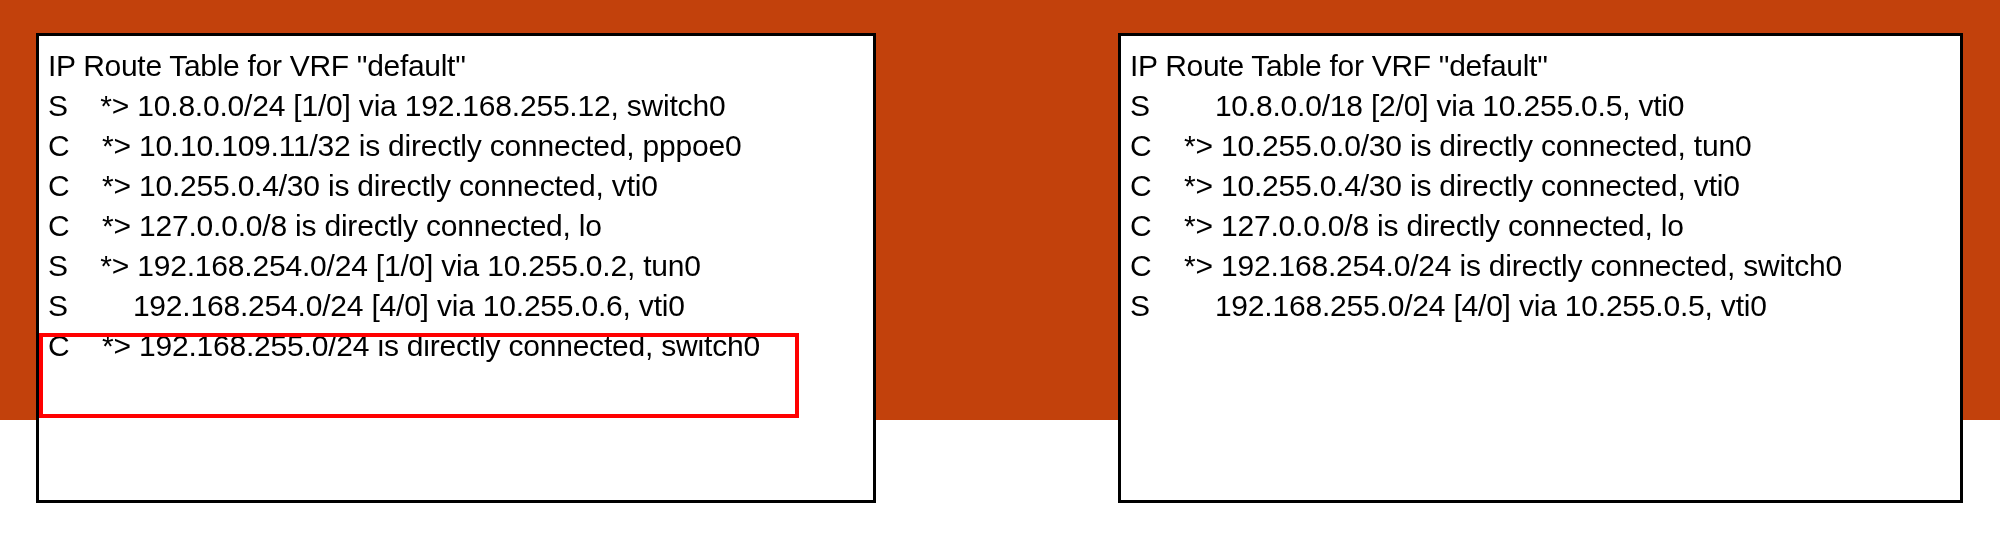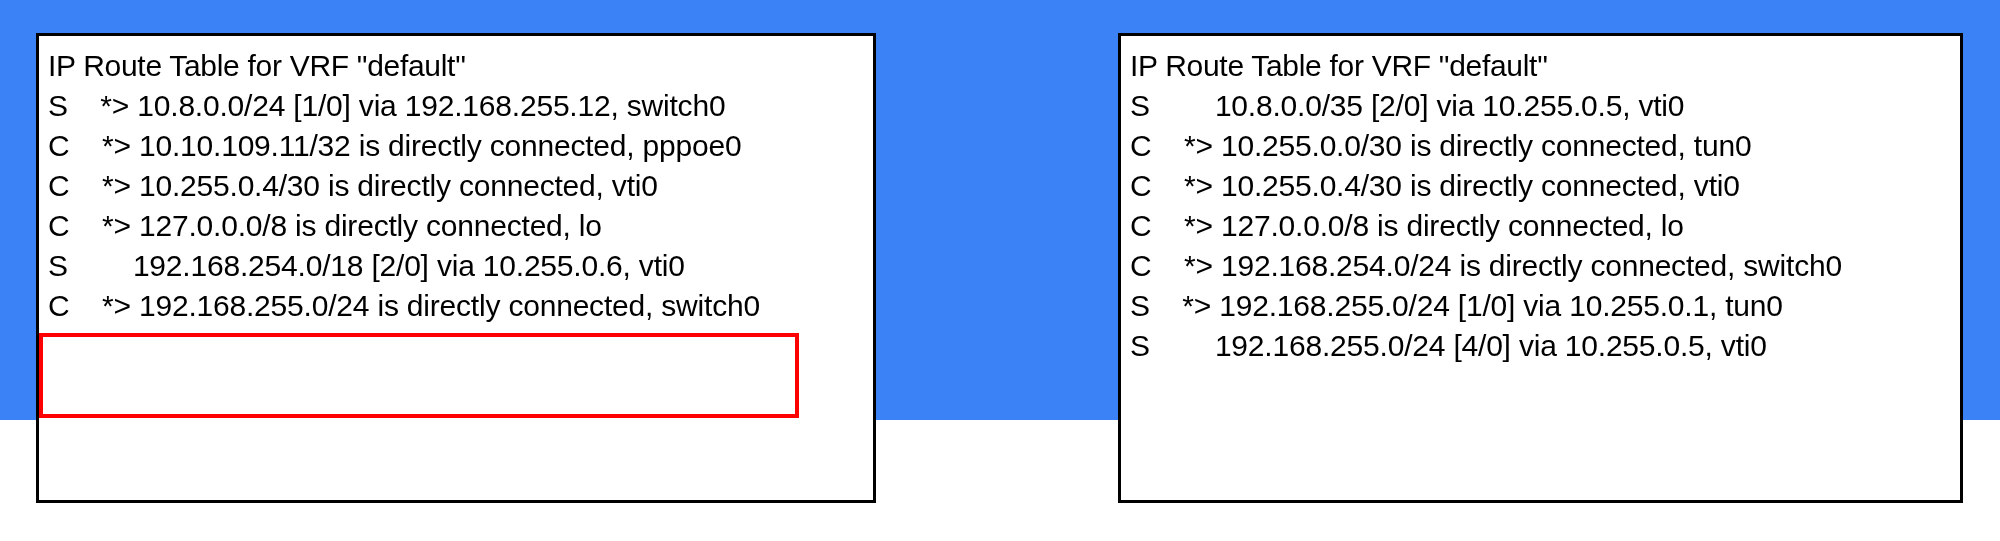--- a/index.html
+++ b/index.html
@@ -11,21 +11,21 @@
   body {
     width: 2000px;
     height: 541px;
     font-family: "Liberation Sans", sans-serif;
     overflow: hidden;
   }
   .stage {
     position: relative;
     width: 2000px;
     height: 420px;
-    background: #3b82f6;
+    background: #c2410c;
   }
   .panel {
     position: absolute;
     box-sizing: border-box;
     background: #ffffff;
     border: 3px solid #000000;
     overflow: hidden;
   }
   #panel-left {
     left: 36px;
@@ -76,32 +76,32 @@
 
 <div class="stage">
 
   <div class="panel" id="panel-left">
     <div class="lines">
       <div class="route-line title">IP Route Table for VRF "default"</div>
       <div class="route-line">S    *&gt; 10.8.0.0/24 [1/0] via 192.168.255.12, switch0</div>
       <div class="route-line">C    *&gt; 10.10.109.11/32 is directly connected, pppoe0</div>
       <div class="route-line">C    *&gt; 10.255.0.4/30 is directly connected, vti0</div>
       <div class="route-line">C    *&gt; 127.0.0.0/8 is directly connected, lo</div>
-      <div class="route-line">S        192.168.254.0/18 [2/0] via 10.255.0.6, vti0</div>
+      <div class="route-line">S    *&gt; 192.168.254.0/24 [1/0] via 10.255.0.2, tun0</div>
+      <div class="route-line">S        192.168.254.0/24 [4/0] via 10.255.0.6, vti0</div>
       <div class="route-line">C    *&gt; 192.168.255.0/24 is directly connected, switch0</div>
     </div>
     <div class="highlight-box" id="recursive-highlight"></div>
   </div>
 
   <div class="panel" id="panel-right">
     <div class="lines">
       <div class="route-line title">IP Route Table for VRF "default"</div>
-      <div class="route-line">S        10.8.0.0/35 [2/0] via 10.255.0.5, vti0</div>
+      <div class="route-line">S        10.8.0.0/18 [2/0] via 10.255.0.5, vti0</div>
       <div class="route-line">C    *&gt; 10.255.0.0/30 is directly connected, tun0</div>
       <div class="route-line">C    *&gt; 10.255.0.4/30 is directly connected, vti0</div>
       <div class="route-line">C    *&gt; 127.0.0.0/8 is directly connected, lo</div>
       <div class="route-line">C    *&gt; 192.168.254.0/24 is directly connected, switch0</div>
-      <div class="route-line">S    *&gt; 192.168.255.0/24 [1/0] via 10.255.0.1, tun0</div>
       <div class="route-line">S        192.168.255.0/24 [4/0] via 10.255.0.5, vti0</div>
     </div>
   </div>
 
 </div>
 
 </body></html>

